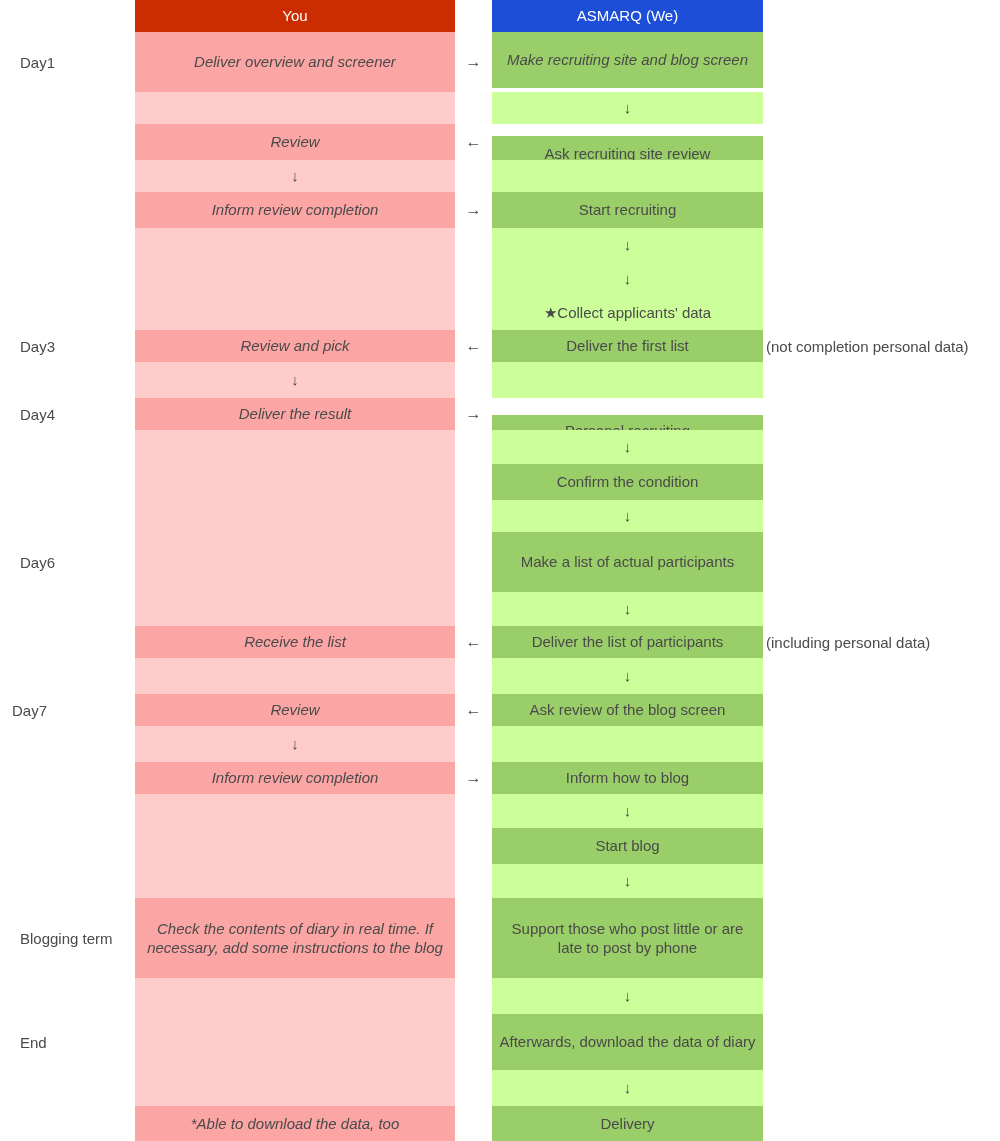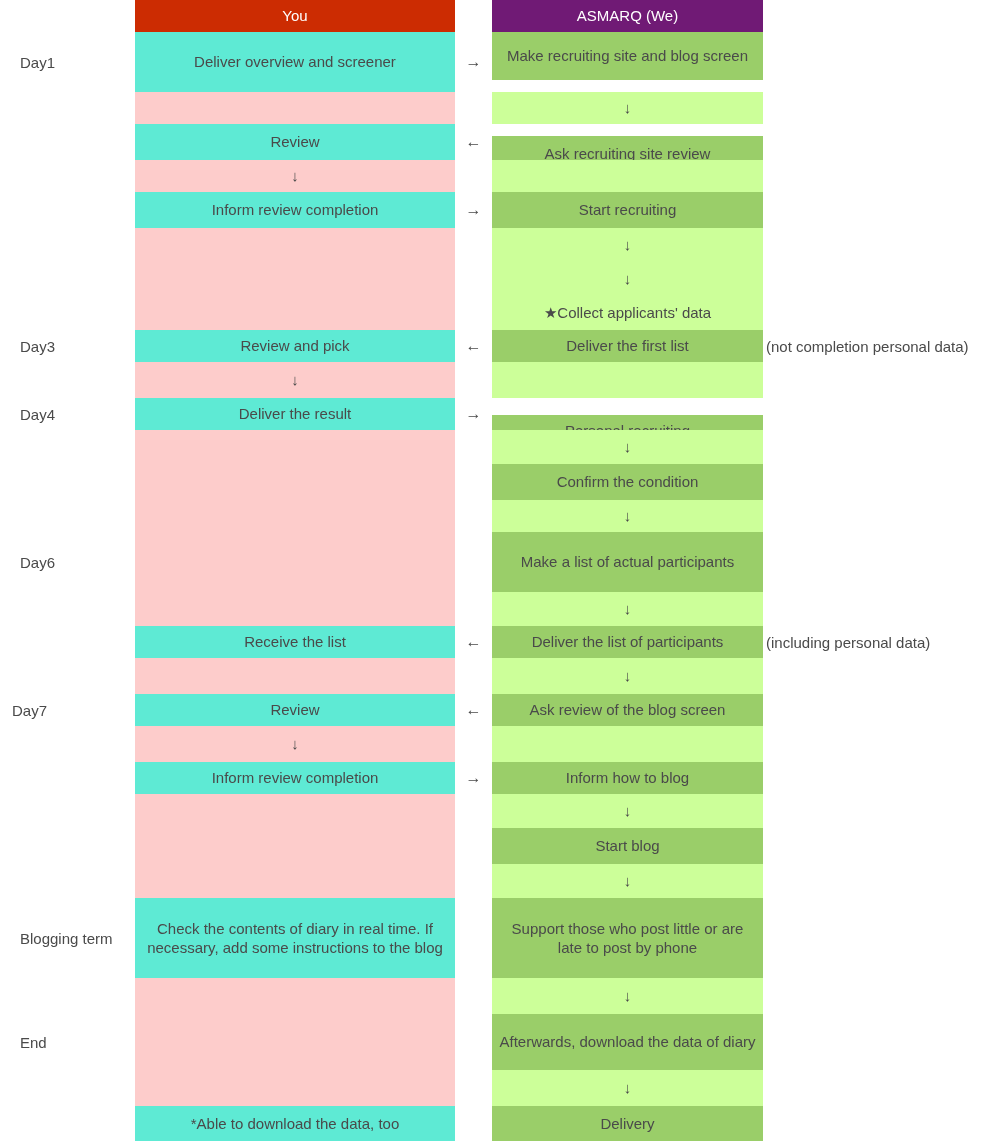--- a/index.html
+++ b/index.html
@@ -25,22 +25,22 @@
     padding:0 6px;
     white-space:pre-line;
   }
 
   
   .col-left{left:135px;width:320px;}
   .col-right{left:492px;width:271px;}
 
   
   .hdr-left{background:#cc2c02;color:#ffffff;}
-  .hdr-right{background:#701a75;color:#ffffff;}
-  .task-left{background:#5eead4;}
+  .hdr-right{background:#1d4ed8;color:#ffffff;}
+  .task-left{background:#fca5a5;font-style:italic;}
   .gap-left{background:#fdcccb;}
   .task-right{background:#9ace69;}
   .gap-right{background:#ccff99;}
 
   .arrow-cell{
     position:absolute;
     left:455px;width:37px;
     display:flex;align-items:center;justify-content:center;
     font-size:16px;color:#4a4a4a;
     background:transparent;
@@ -96,21 +96,21 @@
       <div class="cell col-left task-left" style="top: 694px; height: 32px;">Review</div>
       <div class="cell col-left gap-left" style="top: 726px; height: 36px;">↓</div>
       <div class="cell col-left task-left" style="top: 762px; height: 32px;">Inform review completion</div>
       <div class="cell col-left gap-left" style="top: 794px; height: 104px;"></div>
       <div class="cell col-left task-left" style="top: 898px; height: 80px;">Check the contents of diary in real time. If necessary, add some instructions to the blog</div>
       <div class="cell col-left gap-left" style="top: 978px; height: 128px;"></div>
       <div class="cell col-left task-left" style="top: 1106px; height: 35px;">*Able to download the data, too</div>
     </div>
   <div id="right-column">
       <div class="cell col-right hdr-right" style="top: 0px; height: 32px;">ASMARQ (We)</div>
-      <div class="cell col-right task-right" style="top: 32px; height: 48px;">Make recruiting site and blog screen</div>
+      <div class="cell col-right task-right" style="top: 32px; height: 56px; font-style: italic;">Make recruiting site and blog screen</div>
       <div class="cell col-right gap-right" style="top: 92px; height: 32px;">↓</div>
       <div class="cell col-right task-right" style="top: 136px; height: 36px;">Ask recruiting site review</div>
       <div class="cell col-right gap-right" style="top: 160px; height: 32px;"></div>
       <div class="cell col-right task-right" style="top: 192px; height: 36px;">Start recruiting</div>
       <div class="cell col-right gap-right" style="top: 228px; height: 34px;">↓</div>
       <div class="cell col-right gap-right" style="top: 262px; height: 34px;">↓</div>
       <div class="cell col-right gap-right" style="top: 296px; height: 34px;">★Collect applicants' data</div>
       <div class="cell col-right task-right" style="top: 330px; height: 32px; padding-left: 6px;">Deliver the first list</div>
       <div class="cell col-right gap-right" style="top: 362px; height: 36px;"></div>
       <div class="cell col-right task-right" style="top: 415px; height: 32px;">Personal recruiting</div>

